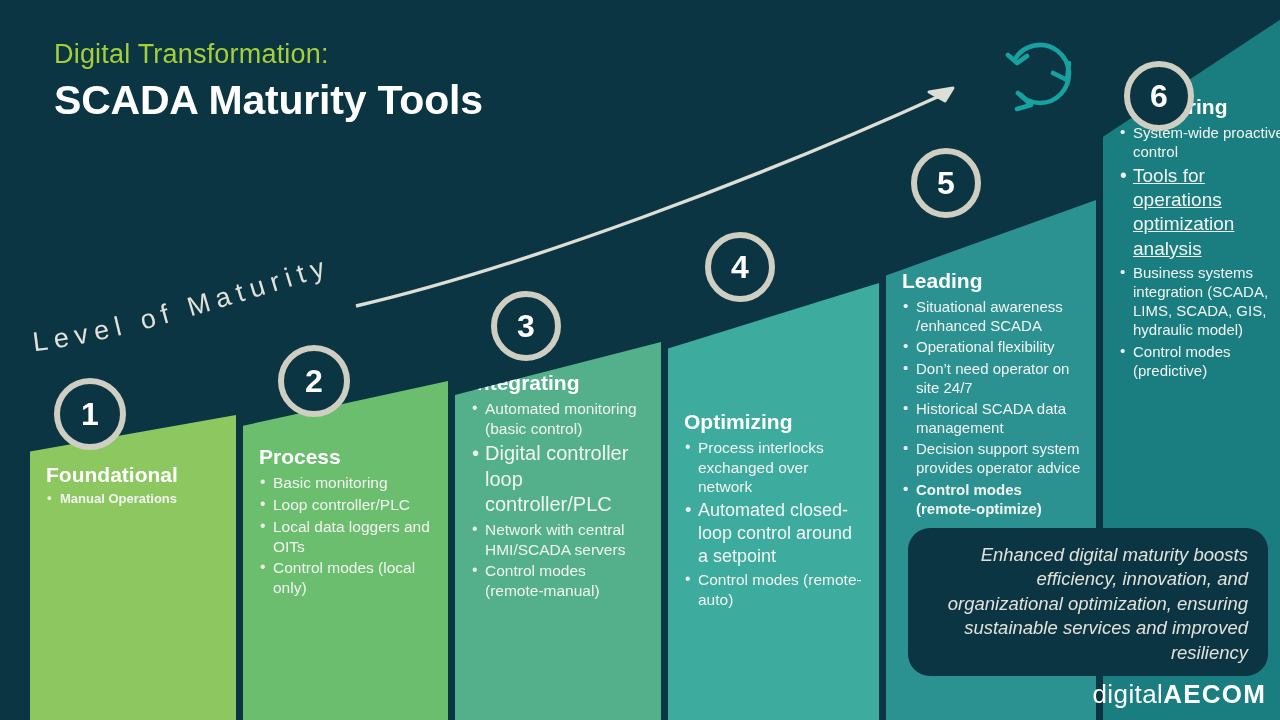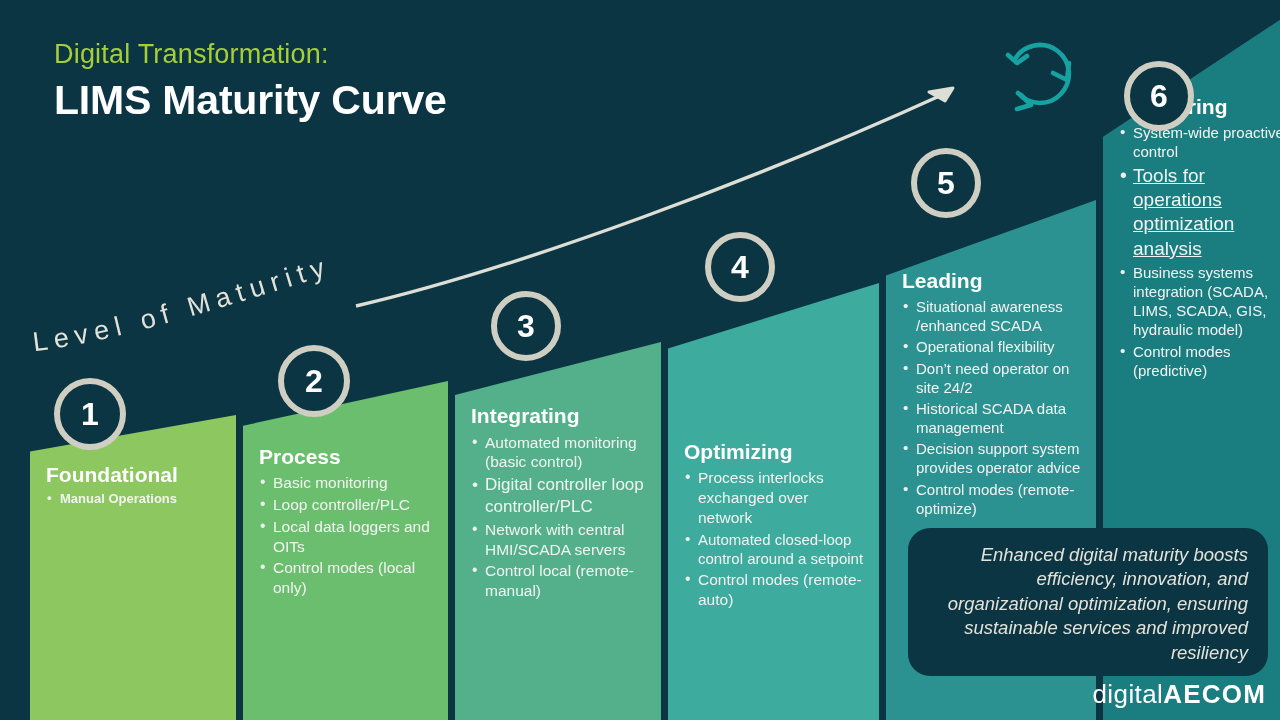--- a/index.html
+++ b/index.html
@@ -110,50 +110,50 @@
       </ul>
     </div>
   </div>
 
   <div class="col" style="left:425px;width:206px;height:378px;background:#53b08b;
               clip-path:polygon(0% 14%, 100% 0%, 100% 100%, 0% 100%);">
     <div class="col-inner" style="bottom:117px;">
       <div class="col-head" style="font-size:21px;">Integrating</div>
       <ul>
         <li style="font-size:15.5px;">Automated monitoring (basic control)</li>
-        <li style="font-size:17px;">Digital controller loop controller/PLC</li>
+        <li style="font-size:20px;">Digital controller loop controller/PLC</li>
         <li style="font-size:15.5px;">Network with central HMI/SCADA servers</li>
-        <li style="font-size:15.5px;">Control local (remote-manual)</li>
+        <li style="font-size:15.5px;">Control modes (remote-manual)</li>
       </ul>
     </div>
   </div>
 
   <div class="col" style="left:638px;width:211px;height:437px;background:#3dab9e;
               clip-path:polygon(0% 15%, 100% 0%, 100% 100%, 0% 100%);">
     <div class="col-inner" style="bottom:108px;">
       <div class="col-head" style="font-size:21px;">Optimizing</div>
       <ul>
         <li style="font-size:15.5px;">Process interlocks exchanged over network</li>
-        <li style="font-size:15px;">Automated closed-loop control around a setpoint</li>
+        <li style="font-size:18px;">Automated closed-loop control around a setpoint</li>
         <li style="font-size:15.5px;">Control modes (remote-auto)</li>
       </ul>
     </div>
   </div>
 
   <div class="col" style="left:856px;width:210px;height:520px;background:#2b9191;
               clip-path:polygon(0% 14.5%, 100% 0%, 100% 100%, 0% 100%);">
     <div class="col-inner" style="bottom:200px;">
       <div class="col-head" style="font-size:21px;">Leading</div>
       <ul>
         <li style="font-size:15px;">Situational awareness /enhanced SCADA</li>
         <li style="font-size:15px;">Operational flexibility</li>
-        <li style="font-size:15px;">Don’t need operator on site 24/2</li>
+        <li style="font-size:15px;">Don’t need operator on site 24/7</li>
         <li style="font-size:15px;">Historical SCADA data management</li>
         <li style="font-size:15px;">Decision support system provides operator advice</li>
-        <li style="font-size:15px;">Control modes (remote-optimize)</li>
+        <li style="font-size:15px;font-weight:bold;">Control modes (remote-optimize)</li>
       </ul>
     </div>
   </div>
 
   <div class="col" style="left:1073px;width:207px;height:720px;background:#1a7d80;
               clip-path:polygon(0% 19%, 100% 0%, 100% 100%, 0% 100%);">
     <div class="col-inner" style="bottom:338px;">
       <div class="col-head" style="font-size:21px;">Pioneering</div>
       <ul>
         <li style="font-size:15px;">System-wide proactive control</li>
@@ -181,21 +181,21 @@
   <svg id="cycle-icon" viewBox="0 0 90 86">
     <path d="M20,26 A29,29 0 1 1 23,60" fill="none" stroke="#17a2a2" stroke-width="4.6" stroke-linecap="round"></path>
     <path d="M68,20 A29,29 0 1 1 66,56" fill="none" stroke="#17a2a2" stroke-width="4.6" stroke-linecap="round" opacity="0"></path>
     <path d="M13,22 L22,30 L32,23" fill="none" stroke="#17a2a2" stroke-width="4.6" stroke-linecap="round" stroke-linejoin="round"></path>
     <path d="M74,30 L72,47 L58,40" fill="none" stroke="#17a2a2" stroke-width="4.6" stroke-linecap="round" stroke-linejoin="round"></path>
     <path d="M26,62 L36,72 L22,76" fill="none" stroke="#17a2a2" stroke-width="4.6" stroke-linecap="round" stroke-linejoin="round"></path>
   </svg>
 
   <div class="title-block">
     <div class="title-sub">Digital Transformation:</div>
-    <div class="title-main">LIMS Maturity Curve</div>
+    <div class="title-main">SCADA Maturity Tools</div>
   </div>
 
   <div class="badge" style="left:54px;top:378px;width:72px;height:72px;font-size:32px;">
     <span>1</span>
   </div>
   <div class="badge" style="left:278px;top:345px;width:72px;height:72px;font-size:32px;">
     <span>2</span>
   </div>
   <div class="badge" style="left:491px;top:291px;width:70px;height:70px;font-size:32px;">
     <span>3</span>

